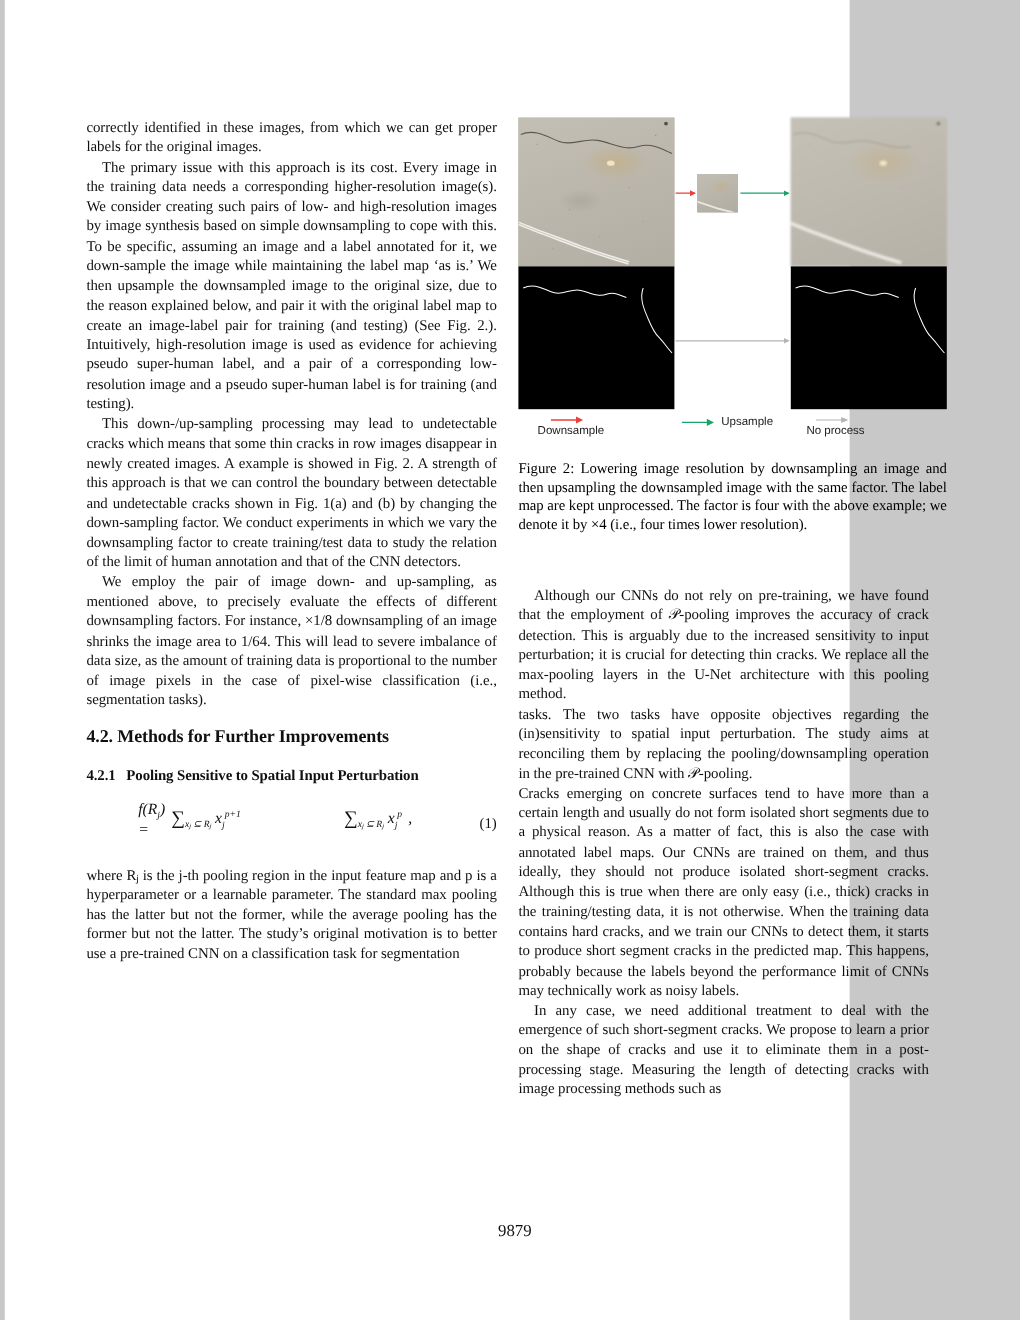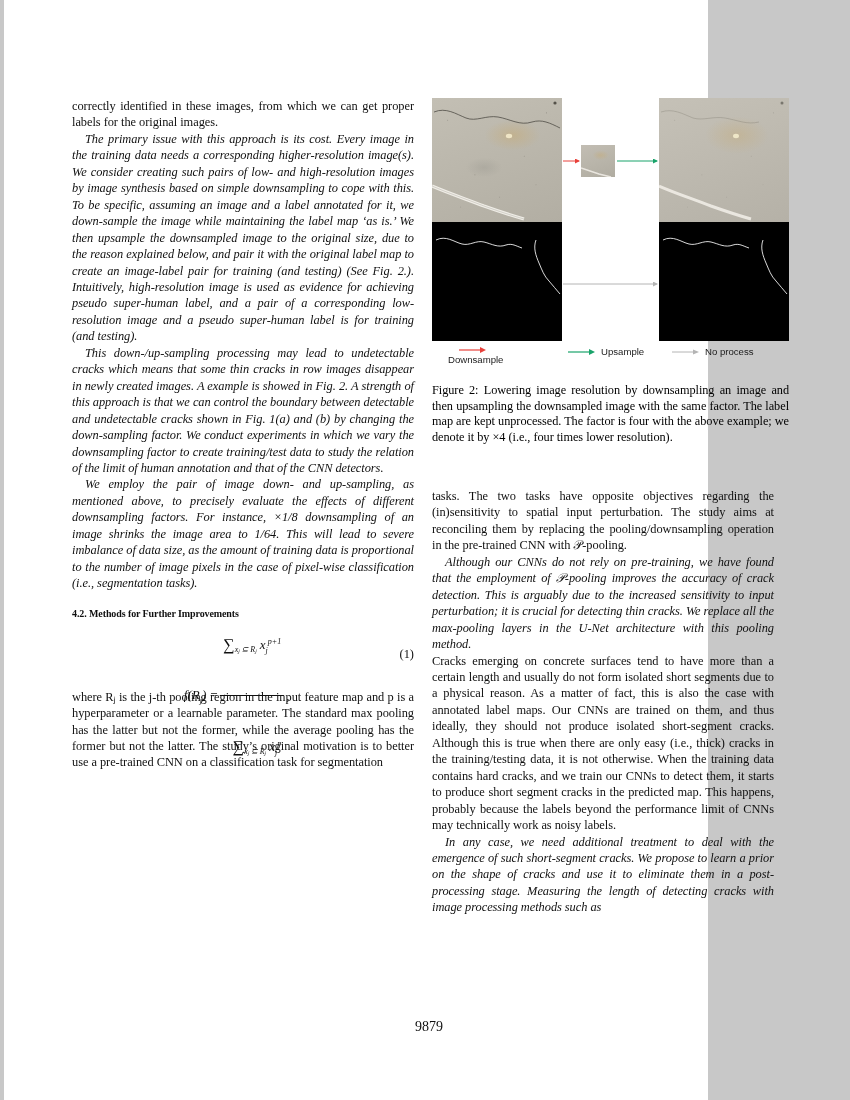--- a/index.html
+++ b/index.html
@@ -31,24 +31,24 @@
 
   p.body {
     margin: 0 0 0 0;
     font-size: 12.4px;
     line-height: 16.45px;
     text-align: justify;
     text-justify: inter-word;
     hyphens: none;
     letter-spacing: -0.05px;
   }
-  p.indent { text-indent: 13px; font-style: italic; }
+  p.indent { text-indent: 13px; }
 
   h2.sec {
-    font-size: 10px;
+    font-size: 15px;
     font-weight: bold;
     margin: 14px 0 7px 0;
     line-height: 16px;
     letter-spacing: -0.1px;
   }
   h3.subsec {
     font-size: 12.4px;
     font-weight: bold;
     margin: 16px 0 8px 0;
     line-height: 16px;
@@ -75,21 +75,21 @@
   }
   .eq-num {
     position: absolute;
     right: 0;
     top: 15px;
     font-style: normal;
     font-size: 12.4px;
   }
   .frac {
     display: inline-flex;
-    flex-direction: column;
+    flex-direction: row;
     align-items: flex-end;
     margin: 0 2px;
     vertical-align: middle;
     gap: 40px;
   }
   .frac .numer, .frac .denom {
     padding: 1px 3px;
     white-space: nowrap;
   }
   .frac .bar {
@@ -213,20 +213,23 @@
 <div class="page">
 
   <div class="col col-left">
     <p class="body">correctly identified in these images, from which we can get proper labels for the original images.</p>
     <p class="body indent">The primary issue with this approach is its cost. Every image in the training data needs a corresponding higher-resolution image(s). We consider creating such pairs of low- and high-resolution images by image synthesis based on simple downsampling to cope with this. To be specific, assuming an image and a label annotated for it, we down-sample the image while maintaining the label map ‘as is.’ We then upsample the downsampled image to the original size, due to the reason explained below, and pair it with the original label map to create an image-label pair for training (and testing) (See Fig. 2.). Intuitively, high-resolution image is used as evidence for achieving pseudo super-human label, and a pair of a corresponding low-resolution image and a pseudo super-human label is for training (and testing).</p>
     <p class="body indent">This down-/up-sampling processing may lead to undetectable cracks which means that some thin cracks in row images disappear in newly created images. A example is showed in Fig. 2. A strength of this approach is that we can control the boundary between detectable and undetectable cracks shown in Fig. 1(a) and (b) by changing the down-sampling factor. We conduct experiments in which we vary the downsampling factor to create training/test data to study the relation of the limit of human annotation and that of the CNN detectors.</p>
     <p class="body indent">We employ the pair of image down- and up-sampling, as mentioned above, to precisely evaluate the effects of different downsampling factors. For instance, ×1/8 downsampling of an image shrinks the image area to 1/64. This will lead to severe imbalance of data size, as the amount of training data is proportional to the number of image pixels in the case of pixel-wise classification (i.e., segmentation tasks).</p>
 
     <h2 class="sec">4.2. Methods for Further Improvements</h2>
 
+    <h3 class="subsec">
+      <span class="num">4.2.1</span><span>Pooling Sensitive to Spatial Input Perturbation</span>
+    </h3>
 
     <div class="eq-wrap">
       <div class="eq-body">
         <span><span>f(R</span><sub class="sb">j</sub><span>) =</span></span>
         <span class="frac">
           <span class="numer">
             <span class="sum">∑</span><span class="sub-sm">xⱼ ⊆ Rⱼ</span>
             <span>x</span><sub class="sb">j</sub><sup class="pw">p+1</sup>
           </span>
           <span class="bar"></span>
@@ -313,34 +316,34 @@
         </svg>
         <span>Downsample</span>
       </div>
       <div class="leg-item" style="left:136px;justify-content:space-between;">
         <svg class="leg-arrow" width="28" height="8" viewBox="0 0 28 8">
           <line x1="0" y1="4" x2="22" y2="4" stroke="#19a36a" stroke-width="1.2"></line>
           <path d="M21,1 L27,4 L21,7 z" fill="#19a36a"></path>
         </svg>
         <span>Upsample</span>
       </div>
-      <div class="leg-item" style="left:240px;">
+      <div class="leg-item" style="left:240px;flex-direction:column;">
         <svg class="leg-arrow" width="28" height="8" viewBox="0 0 28 8">
           <line x1="0" y1="4" x2="22" y2="4" stroke="#b4b4b4" stroke-width="1"></line>
           <path d="M21,1.5 L27,4 L21,6.5 z" fill="#b4b4b4"></path>
         </svg>
         <span>No process</span>
       </div>
     </div>
 
     <div class="caption">Figure 2: Lowering image resolution by downsampling an image and then upsampling the downsampled image with the same factor. The label map are kept unprocessed. The factor is four with the above example; we denote it by ×4 (i.e., four times lower resolution).</div>
   </div>
 
   <div class="col col-right" style="top:488px;">
+    <p class="body indent">Although our CNNs do not rely on pre-training, we have found that the employment of 𝒫-pooling improves the accuracy of crack detection. This is arguably due to the increased sensitivity to input perturbation; it is crucial for detecting thin cracks. We replace all the max-pooling layers in the U-Net architecture with this pooling method.</p>
     <p class="body">tasks. The two tasks have opposite objectives regarding the (in)sensitivity to spatial input perturbation. The study aims at reconciling them by replacing the pooling/downsampling operation in the pre-trained CNN with 𝒫-pooling.</p>
-    <p class="body indent">Although our CNNs do not rely on pre-training, we have found that the employment of 𝒫-pooling improves the accuracy of crack detection. This is arguably due to the increased sensitivity to input perturbation; it is crucial for detecting thin cracks. We replace all the max-pooling layers in the U-Net architecture with this pooling method.</p>
 
     <p class="body">Cracks emerging on concrete surfaces tend to have more than a certain length and usually do not form isolated short segments due to a physical reason. As a matter of fact, this is also the case with annotated label maps. Our CNNs are trained on them, and thus ideally, they should not produce isolated short-segment cracks. Although this is true when there are only easy (i.e., thick) cracks in the training/testing data, it is not otherwise. When the training data contains hard cracks, and we train our CNNs to detect them, it starts to produce short segment cracks in the predicted map. This happens, probably because the labels beyond the performance limit of CNNs may technically work as noisy labels.</p>
     <p class="body indent">In any case, we need additional treatment to deal with the emergence of such short-segment cracks. We propose to learn a prior on the shape of cracks and use it to eliminate them in a post-processing stage. Measuring the length of detecting cracks with image processing methods such as</p>
   </div>
 
   <div class="pagenum">9879</div>
 </div>
 
 </body></html>

